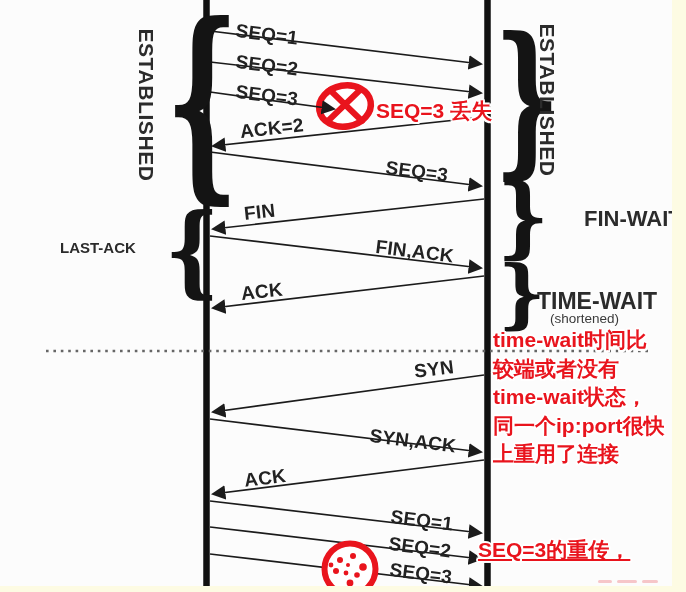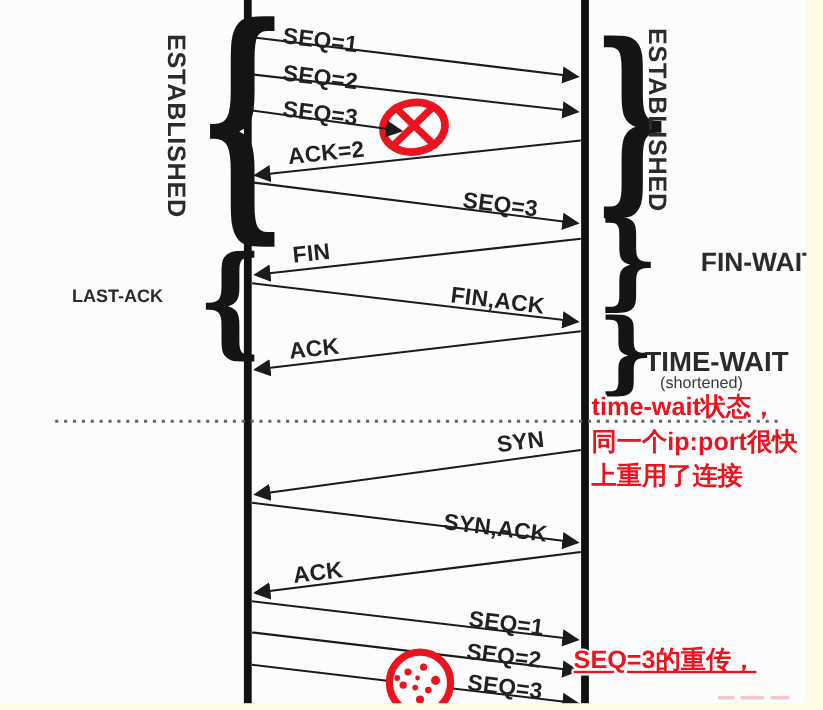--- a/index.html
+++ b/index.html
@@ -110,22 +110,25 @@
   <div class="msg-label" style="left:390px;top:533px;transform:rotate(7deg);">SEQ=2</div>
   <div class="msg-label" style="left:391px;top:559px;transform:rotate(7deg);">SEQ=3</div>
 
   <div class="state-label rot90" style="left:146px;top:105px;font-size:21px;letter-spacing:0.6px;">ESTABLISHED</div>
   <div class="state-label rot90" style="left:547px;top:100px;font-size:21px;letter-spacing:0.6px;">ESTABLISHED</div>
   <div class="state-label" style="left:60px;top:239px;font-size:15px;">LAST-ACK</div>
   <div class="state-label" style="left:536px;top:206px;font-size:22px;margin-left:48px;">FIN-WAIT-1</div>
   <div class="state-label" style="left:537px;top:288px;font-size:23px;">TIME-WAIT</div>
   <div class="state-label" style="left:550px;top:311px;font-size:13.5px;font-weight:500;color:#3a3a3a;text-align:right;">(shortened)</div>
 
+  <div class="red-note" style="left:376px;top:97px;font-size:21px;">SEQ=3 丢失</div>
 
   <div class="red-note" style="left:493px;top:326px;font-size:21px;line-height:28.5px;">
+    <div>time-wait时间比</div>
+    <div>较端或者没有</div>
     <div>time-wait状态，</div>
     <div>同一个ip:port很快</div>
     <div>上重用了连接</div>
   </div>
 
   <div class="red-note" style="left:478px;top:536px;font-size:21px;text-decoration:underline;">SEQ=3的重传，</div>
 
   <div class="watermark" style="left:598px;top:580px;">
     <i style="width:14px;"></i>
       <i style="width:20px;"></i>

